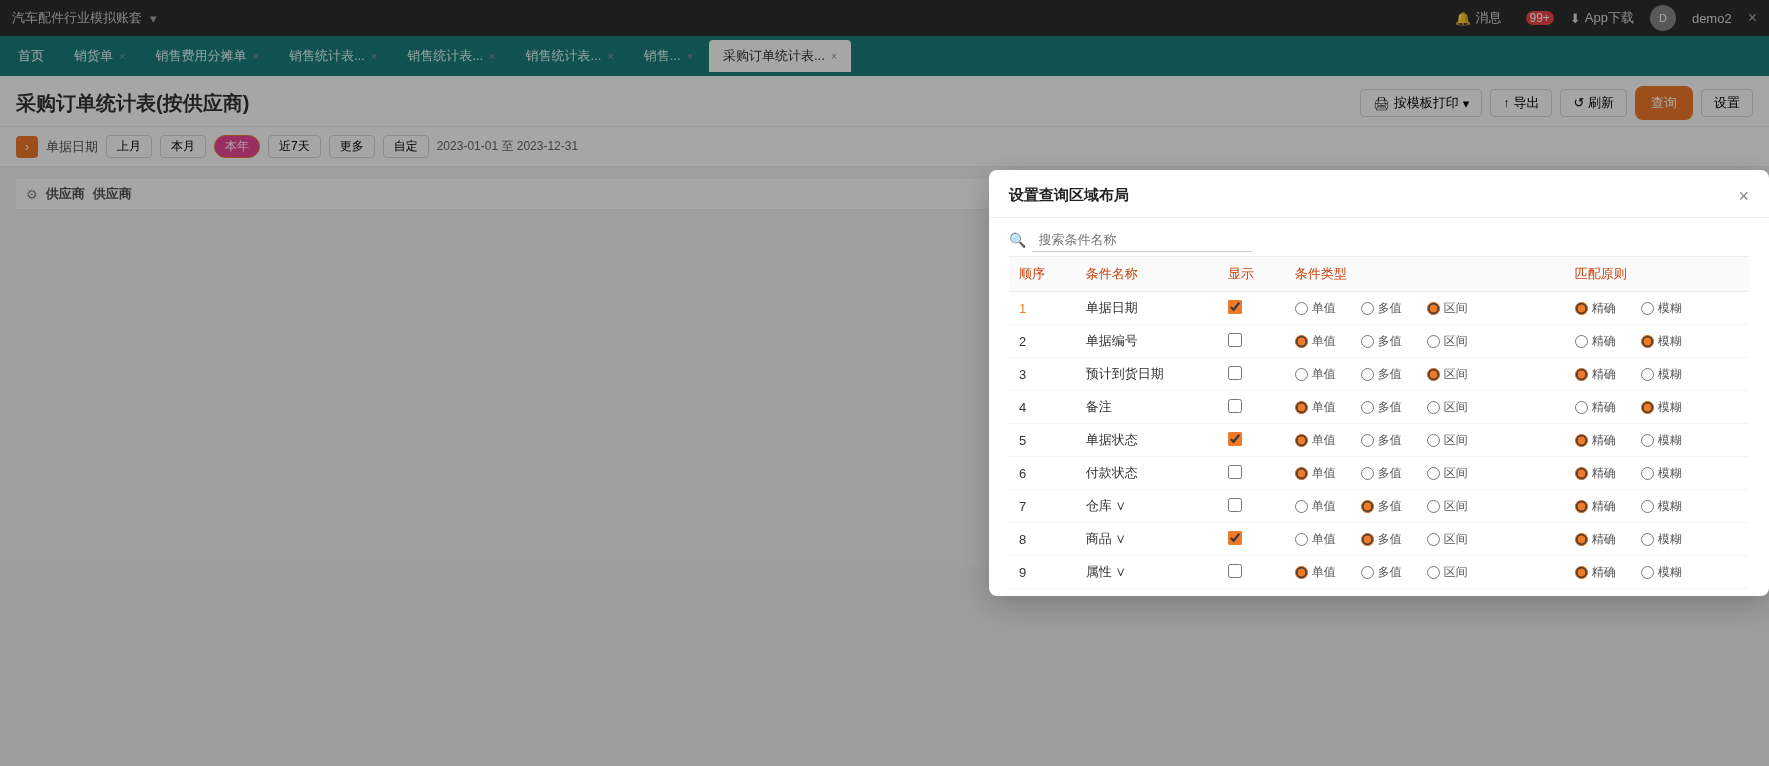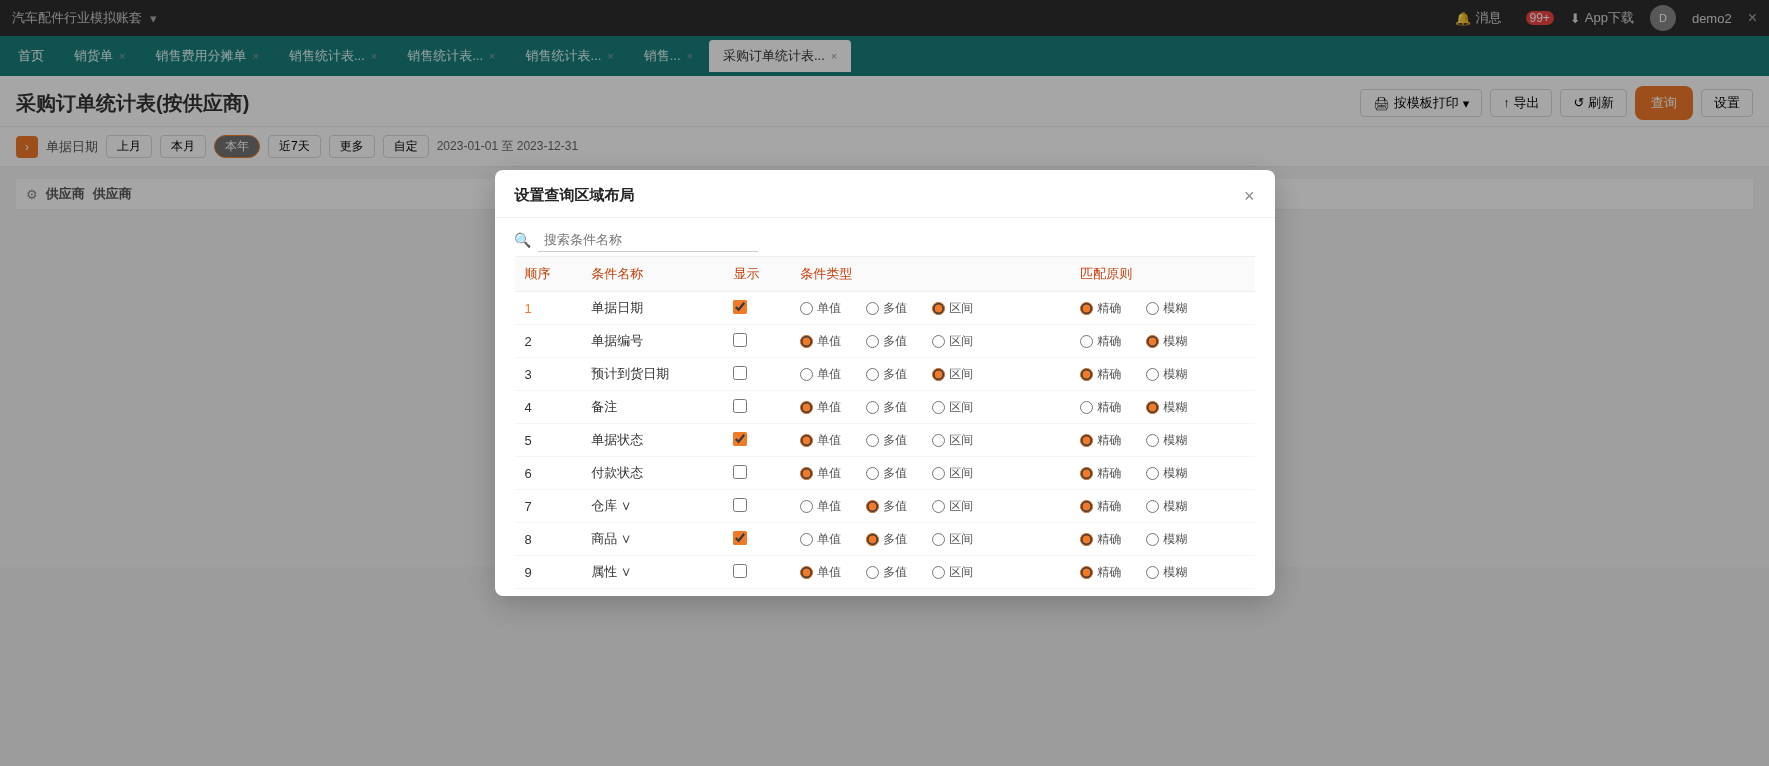--- a/index.html
+++ b/index.html
@@ -68,21 +68,21 @@
       background: #fff;
       padding: 8px 16px;
       display: flex;
       align-items: center;
       gap: 8px;
       border-bottom: 1px solid #eee;
     }
     .filter-toggle { background: #f07a28; color: white; border: none; width: 22px; height: 22px; border-radius: 4px; cursor: pointer; font-size: 12px; }
     .filter-label { color: #555; font-size: 13px; }
     .filter-date-btn { border: 1px solid #d9d9d9; background: white; padding: 2px 10px; border-radius: 4px; cursor: pointer; font-size: 12px; }
-    .filter-date-btn.active { background: #737373; color: white; border-color: #f07a28; border-radius: 12px; }
+    .filter-date-btn.active { background: #ec4899; color: white; border-color: #f07a28; border-radius: 12px; }
     .filter-date-range { color: #666; font-size: 12px; }
 
     
     .content-area {
       background: #f5f5f5;
       padding: 12px 16px;
       min-height: 400px;
     }
     .table-header-row {
       display: flex;
@@ -96,21 +96,21 @@
     .col-head { font-weight: bold; color: #555; font-size: 13px; }
 
     
     .overlay {
       position: fixed;
       top: 0; left: 0; right: 0; bottom: 0;
       background: rgba(0,0,0,0.35);
       z-index: 100;
       display: flex;
       align-items: center;
-      justify-content: center;
+      justify-content: flex-end;
     }
 
     
     .dialog {
       background: #fff;
       border-radius: 8px;
       width: 780px;
       max-height: 680px;
       box-shadow: 0 8px 32px rgba(0,0,0,0.22);
       display: flex;

